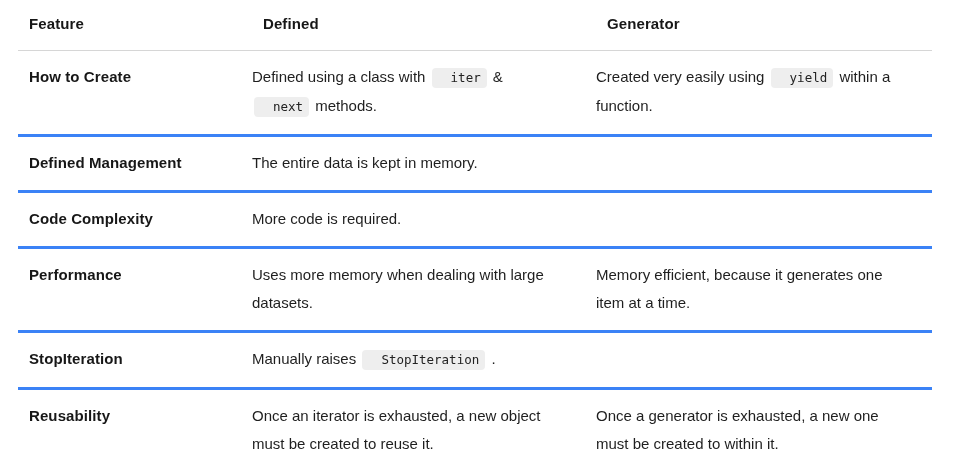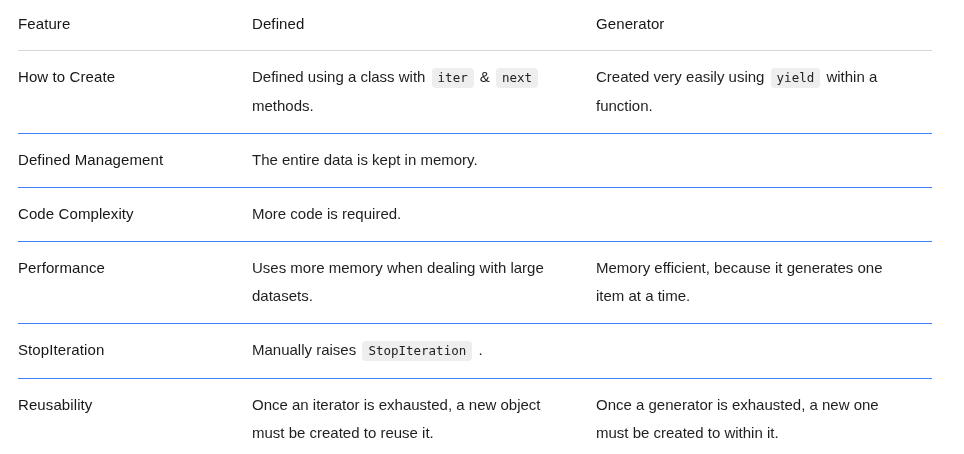--- a/index.html
+++ b/index.html
@@ -16,44 +16,45 @@
     color: #1f1f1f;
     overflow: hidden;
   }
   .tbl {
     margin-left: 18px;
     margin-right: 32px;
   }
   .row {
     display: grid;
     grid-template-columns: 234px 344px 336px;
-    border-bottom: 1px solid #3b82f6;
+    border-bottom: 3px solid #3b82f6;
   }
   .row.header { border-bottom: 1px solid #d6d6d6; }
   .row.last { border-bottom: none; }
   .cell {
     padding: 12px 24px 13px 0;
     font-size: 15px;
     line-height: 28px;
     box-sizing: border-box;
   }
   .row.header .cell { padding: 10px 24px 12px 0; }
   .cell.c2 { padding-right: 44px; }
   .head, .feature {
-    font-weight: 400;
+    font-weight: 700;
     color: #171717;
     letter-spacing: 0.1px;
+    margin-left: 11px;
   }
   code.chip {
     font-family: "DejaVu Sans Mono", "Liberation Mono", monospace;
     font-size: 12.5px;
     background: #eeeeee;
     color: #222222;
     border-radius: 4px;
-    padding: 2px 6px 3px 6px;
+    padding: 2px 6px 3px 19px;
     margin: 0 2px;
     white-space: nowrap;
   }
 </style>
 </head>
 <body>
 
 <div class="page">
   <div class="tbl">
 

